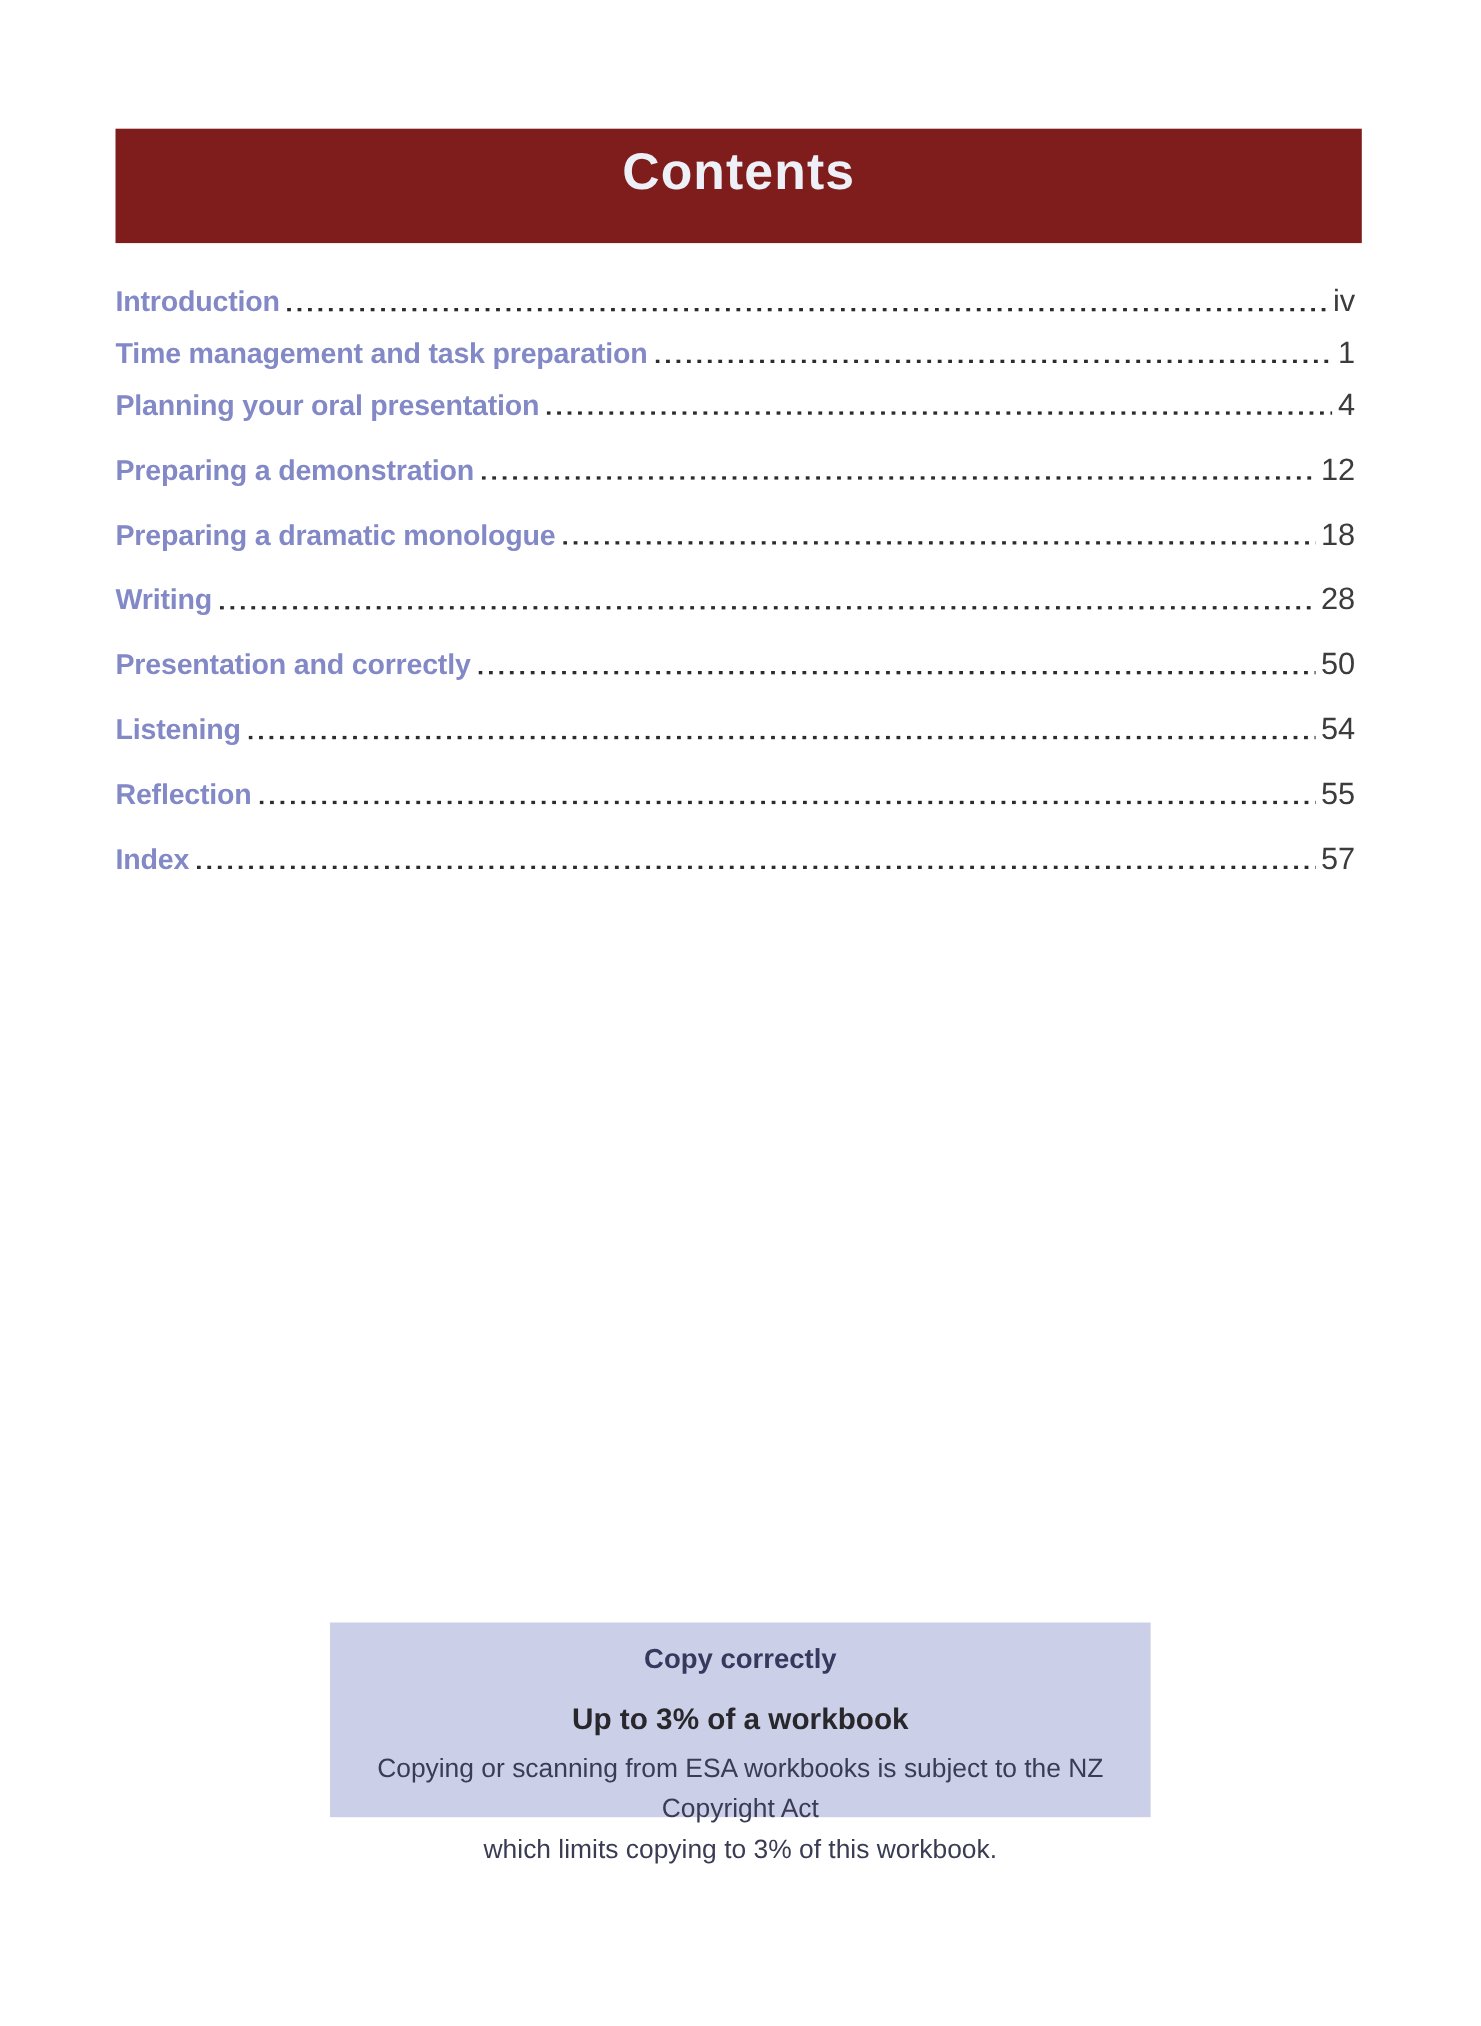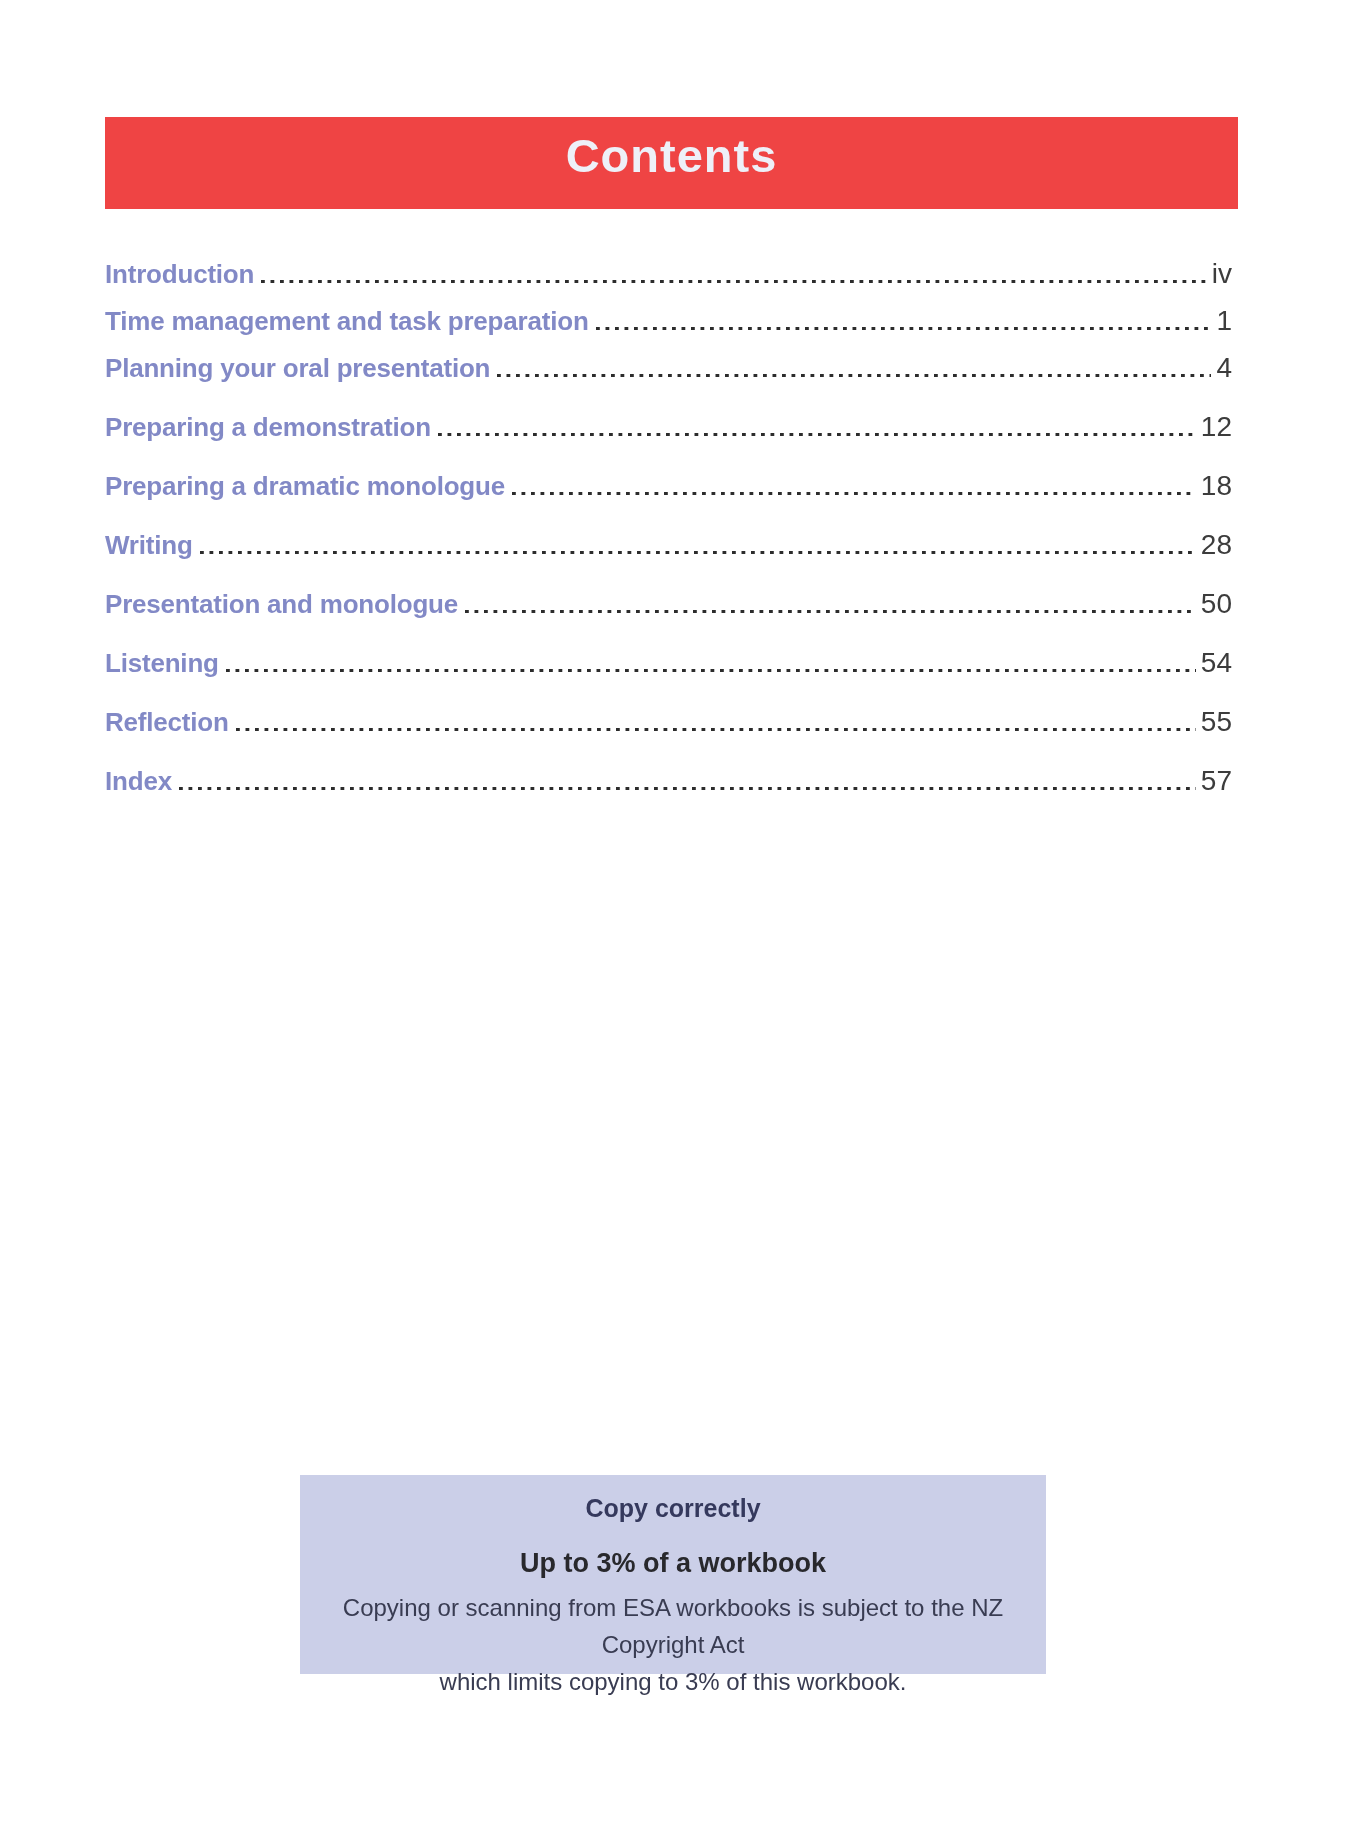--- a/index.html
+++ b/index.html
@@ -11,22 +11,22 @@
     font-family: "Liberation Sans", sans-serif;
     overflow: hidden;
   }
 
   
   .title-band {
     position: absolute;
     left: 105px;
     top: 117px;
     width: 1133px;
-    height: 92px;
-    background: #ef4444;
+    height: 104px;
+    background: #7f1d1d;
   }
   .title-band .title-text {
     display: block;
     width: 100%;
     line-height: 78px;
     text-align: center;
     font-size: 47px;
     font-weight: 700;
     letter-spacing: 1px;
     color: #eef0f8;
@@ -73,21 +73,21 @@
     color: #3c3c3c;
     white-space: nowrap;
   }
 
   
   .copy-box {
     position: absolute;
     left: 300px;
     top: 1475px;
     width: 746px;
-    height: 199px;
+    height: 177px;
     box-sizing: border-box;
     padding-top: 18px;
     background: #cbcfe8;
     text-align: center;
   }
   .copy-box .copy-heading {
     font-size: 25px;
     font-weight: 700;
     line-height: 30px;
     color: #35395d;
@@ -141,21 +141,21 @@
       <span class="toc-label">Preparing a dramatic monologue</span>
       <span class="toc-leader"></span>
       <span class="toc-page">18</span>
     </div>
       <div class="toc-row gap">
       <span class="toc-label">Writing</span>
       <span class="toc-leader"></span>
       <span class="toc-page">28</span>
     </div>
       <div class="toc-row gap">
-      <span class="toc-label">Presentation and monologue</span>
+      <span class="toc-label">Presentation and correctly</span>
       <span class="toc-leader"></span>
       <span class="toc-page">50</span>
     </div>
       <div class="toc-row gap">
       <span class="toc-label">Listening</span>
       <span class="toc-leader"></span>
       <span class="toc-page">54</span>
     </div>
       <div class="toc-row gap">
       <span class="toc-label">Reflection</span>

